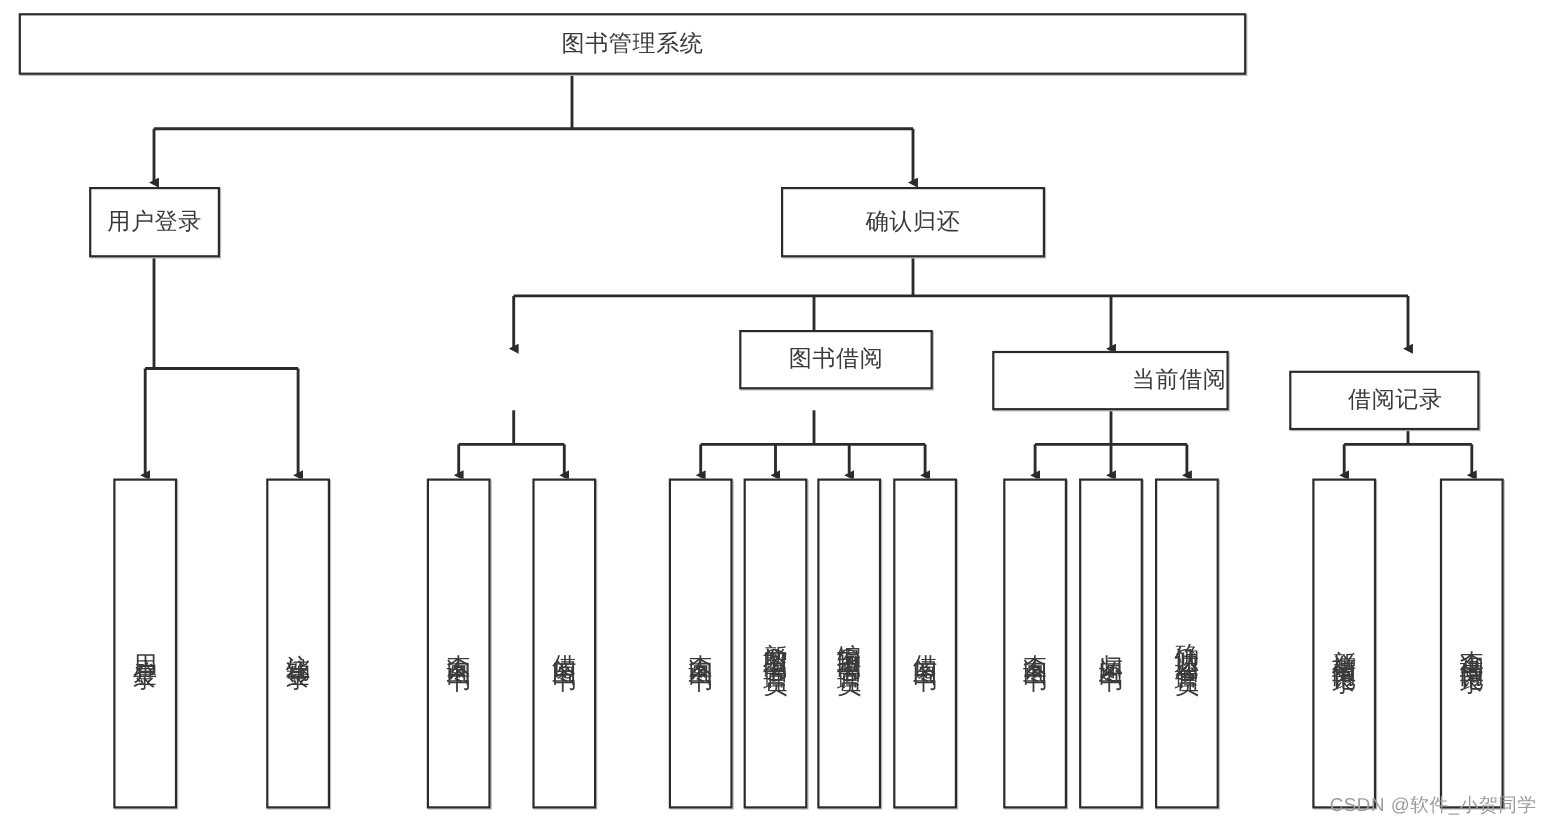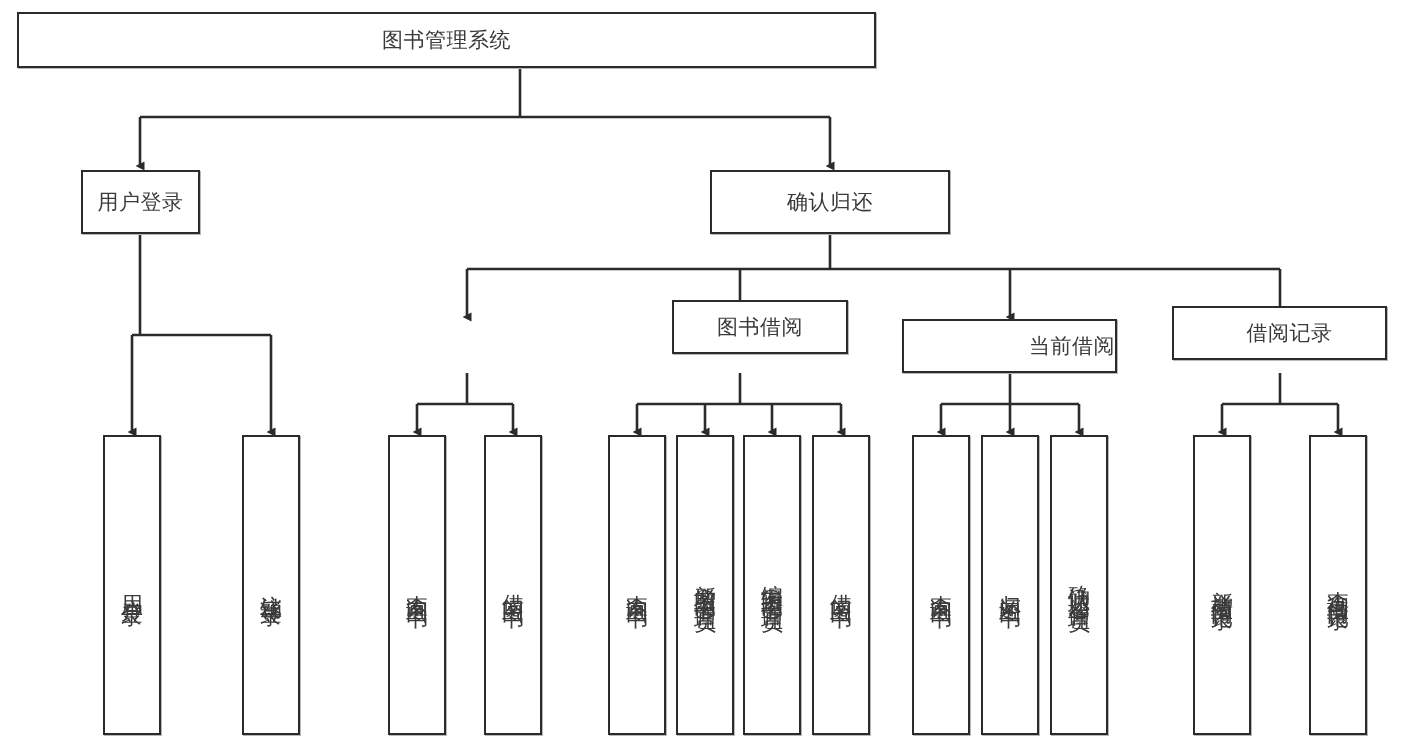--- a/index.html
+++ b/index.html
@@ -134,42 +134,42 @@
     </g>
 
     <g stroke="#2b2b2b" stroke-width="2.6" fill="none">
       <path d="M1280,373 L1280,404"></path>
       <path d="M1222,404 L1338,404"></path>
       <path d="M1222,404 L1222,432" marker-end="url(#arrowhead)"></path>
       <path d="M1338,404 L1338,432" marker-end="url(#arrowhead)"></path>
     </g>
   </svg>
 
-  <div class="node-box" style="left:17px; top:12px; width:859px; height:56px;">
+  <div class="node-box" style="left:17px; top:12px; width:1116px; height:56px;">
     <span class="node-label">图书管理系统</span>
   </div>
 
   <div class="node-box" style="left:81px; top:170px; width:119px; height:64px;">
     <span class="node-label">用户登录</span>
   </div>
 
   <div class="node-box" style="left:710px; top:170px; width:240px; height:64px;">
     <span class="node-label">确认归还</span>
   </div>
 
 
   <div class="node-box" style="left:632px; top:300px; width:176px; height:54px;margin-left:40px;">
     <span class="node-label">图书借阅</span>
   </div>
 
   <div class="node-box" style="left:902px; top:319px; width:215px; height:54px;justify-content:flex-end;">
     <span class="node-label">当前借阅</span>
   </div>
 
-  <div class="node-box" style="left:1172px; top:306px; width:215px; height:54px;padding-left:20px;">
+  <div class="node-box" style="left:1172px; top:337px; width:173px; height:54px;padding-left:20px;">
     <span class="node-label">借阅记录</span>
   </div>
 
   <div class="node-box vertical" style="left:103px; top:435px; width:58px; height:300px;">
     <span class="node-label">用户登录</span>
   </div>
 
   <div class="node-box vertical" style="left:242px; top:435px; width:58px; height:300px;">
     <span class="node-label">注销登录</span>
   </div>
@@ -211,14 +211,15 @@
   </div>
 
   <div class="node-box vertical" style="left:1193px; top:435px; width:58px; height:300px;">
     <span class="node-label">新增借阅记录</span>
   </div>
 
   <div class="node-box vertical" style="left:1309px; top:435px; width:58px; height:300px;">
     <span class="node-label">查询借阅记录</span>
   </div>
 
+  <div class="watermark">CSDN @软件_小贺同学</div>
 
 </div>
 
 </body></html>

